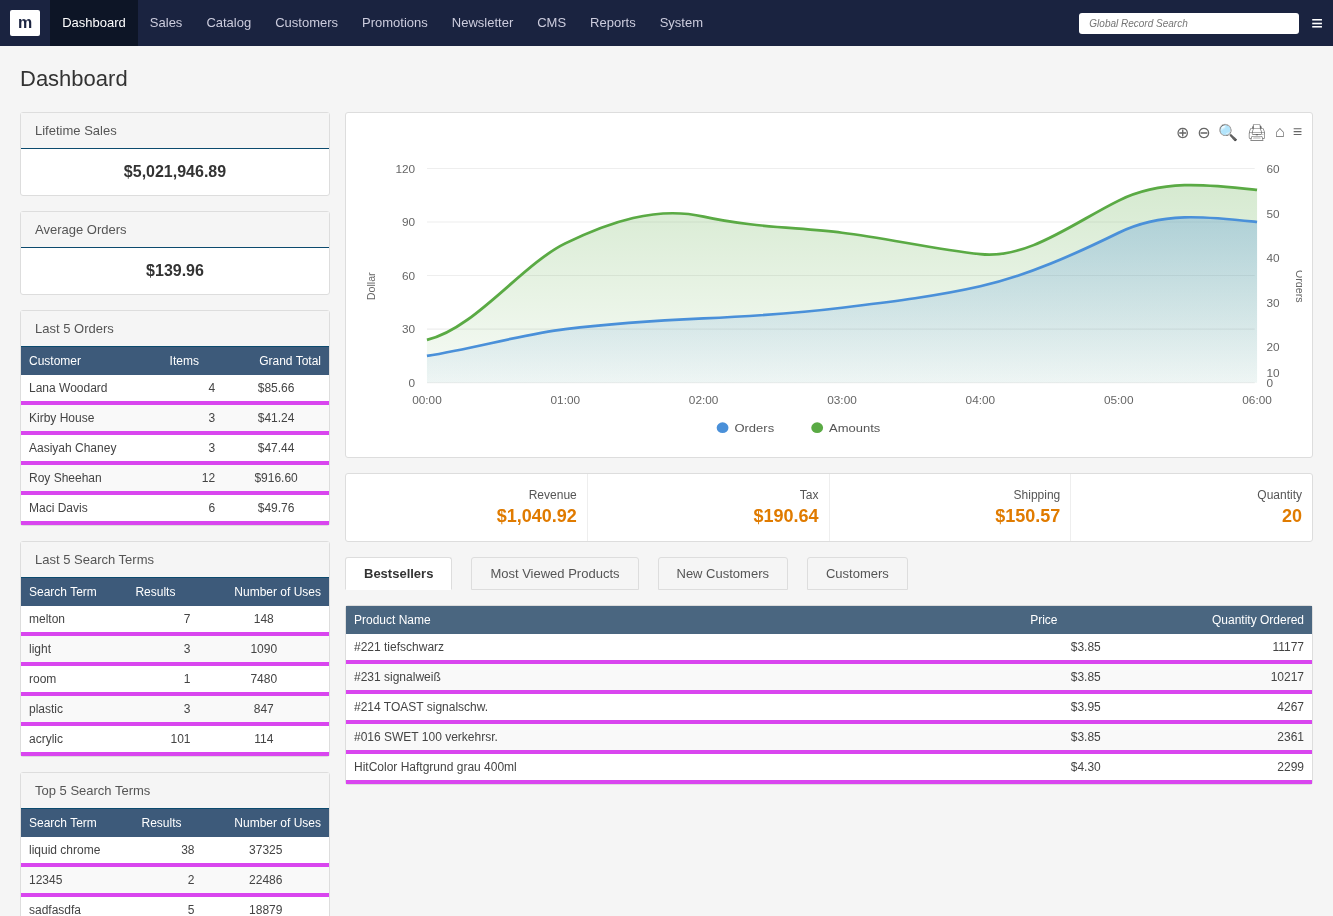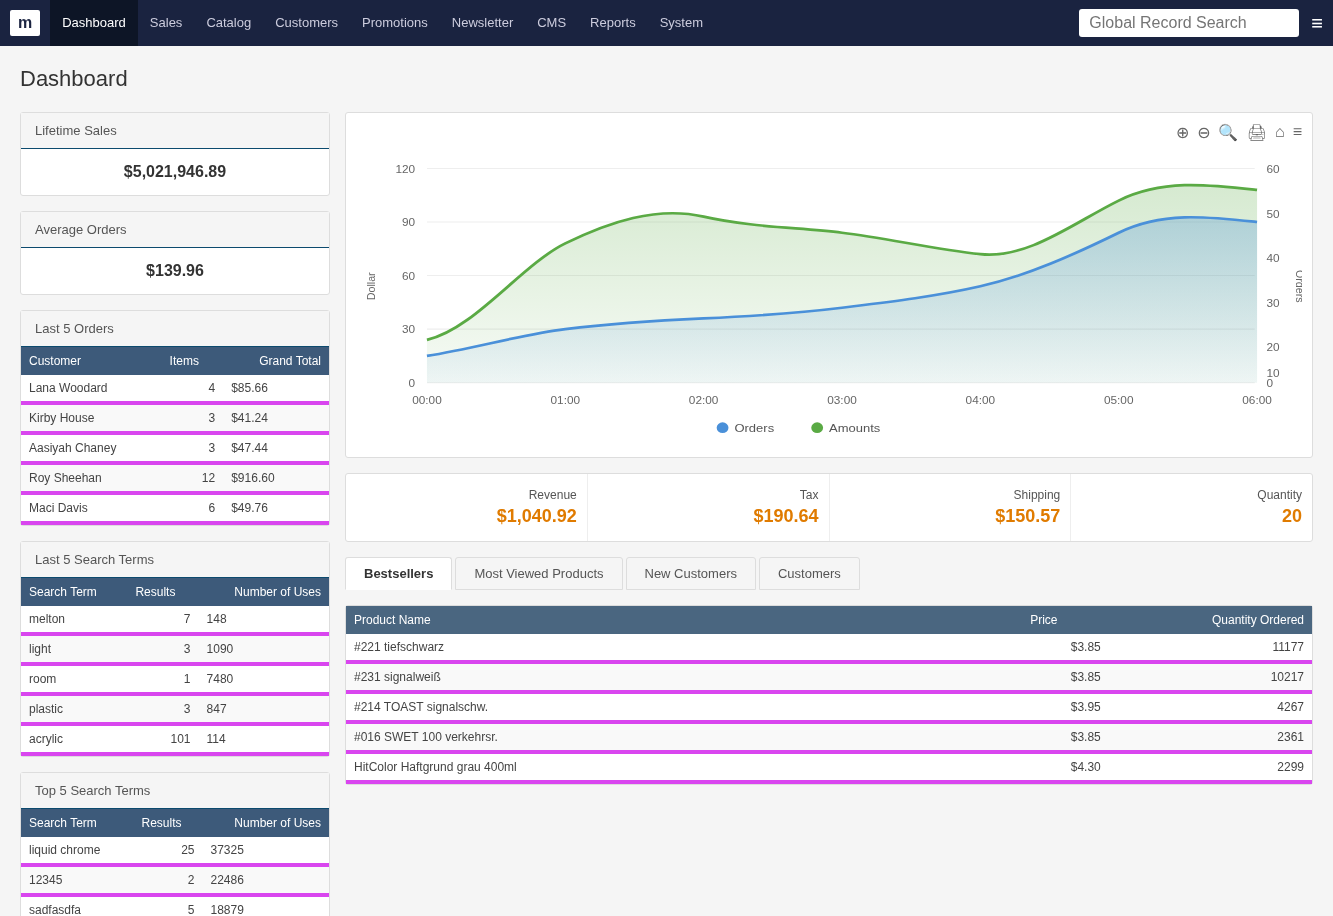--- a/index.html
+++ b/index.html
@@ -4,21 +4,21 @@
   <style>
     * { box-sizing: border-box; margin: 0; padding: 0; }
     body { font-family: Arial, sans-serif; font-size: 13px; background: #f5f5f5; color: #333; }
 
     
     nav { background: #1a2340; display: flex; align-items: center; height: 46px; padding: 0 10px; }
     .nav-logo { background: #fff; color: #1a2340; font-weight: bold; font-size: 16px; padding: 4px 8px; border-radius: 2px; margin-right: 10px; }
     .nav-items { display: flex; flex: 1; }
     .nav-item { color: #ccd; font-size: 13px; padding: 0 12px; line-height: 46px; cursor: pointer; white-space: nowrap; }
     .nav-item.active { background: #0d1526; color: #fff; }
-    .nav-search { margin-left: auto; background: #fff; border: none; border-radius: 3px; padding: 5px 10px; font-size: 16px; width: 220px; color: #999; }
+    .nav-search { margin-left: auto; background: #fff; border: none; border-radius: 3px; padding: 5px 10px; font-size: 10px; width: 220px; color: #999; font-style: italic; }
     .nav-menu-icon { color: #fff; font-size: 20px; margin-left: 12px; cursor: pointer; }
 
     
     .page { padding: 20px 20px; }
     .page-title { font-size: 22px; font-weight: 300; color: #333; margin-bottom: 20px; }
 
     
     .main-layout { display: flex; gap: 15px; }
     .left-col { width: 310px; flex-shrink: 0; display: flex; flex-direction: column; gap: 15px; }
     .right-col { flex: 1; display: flex; flex-direction: column; gap: 15px; }
@@ -29,38 +29,38 @@
     .card-value { padding: 14px; text-align: center; font-size: 16px; font-weight: bold; color: #333; }
 
     
     table { width: 100%; border-collapse: collapse; font-size: 12px; }
     thead tr { background: #3d5a7a; color: #fff; }
     thead th { padding: 7px 8px; text-align: left; font-weight: normal; }
     thead th:last-child { text-align: right; }
     tbody tr { border-bottom: 4px solid #d946ef; }
     tbody tr:nth-child(even) { background: #f9f9f9; }
     tbody td { padding: 6px 8px; color: #444; }
-    tbody td:last-child { text-align: left; }
+    tbody td:last-child { text-align: center; }
     tbody td:nth-child(2) { text-align: right; }
 
     
     .chart-card { background: #fff; border: 1px solid #ddd; border-radius: 3px; padding: 10px; position: relative; }
     .chart-toolbar { display: flex; justify-content: flex-end; gap: 8px; margin-bottom: 5px; color: #666; font-size: 16px; }
     .chart-toolbar span { cursor: pointer; }
     .chart-container { width: 100%; height: 300px; position: relative; }
 
     
     .stats-row { background: #fff; border: 1px solid #ddd; border-radius: 3px; display: flex; }
     .stat-item { flex: 1; text-align: right; padding: 14px 10px; border-right: 1px solid #eee; }
     .stat-item:last-child { border-right: none; }
     .stat-label { font-size: 12px; color: #555; margin-bottom: 4px; }
     .stat-value { font-size: 18px; font-weight: bold; color: #e07b00; }
 
     
-    .tabs-row { display: flex; gap: 0; }
+    .tabs-row { display: flex; gap: 16px; }
     .tab { padding: 8px 18px; border: 1px solid #ddd; background: #f5f5f5; cursor: pointer; font-size: 13px; color: #555; border-radius: 3px 3px 0 0; margin-right: 3px; }
     .tab.active { background: #fff; border-bottom-color: #fff; color: #333; font-weight: bold; }
 
     
     .bottom-table-card { background: #fff; border: 1px solid #ddd; border-radius: 3px; }
     .bottom-table-card table thead tr { background: #4a6680; }
     .bottom-table-card table tbody td:last-child { text-align: right; }
     .bottom-table-card table tbody td:nth-child(2) { text-align: right; }
 
     
@@ -189,21 +189,21 @@
           <thead>
             <tr>
               <th>Search Term</th>
               <th>Results</th>
               <th>Number of Uses</th>
             </tr>
           </thead>
           <tbody id="top5search-tbody">
               <tr>
                 <td>liquid chrome</td>
-                <td>25</td>
+                <td>38</td>
                 <td>37325</td>
               </tr>
               <tr>
                 <td>12345</td>
                 <td>2</td>
                 <td>22486</td>
               </tr>
               <tr>
                 <td>sadfasdfa</td>
                 <td>5</td>

